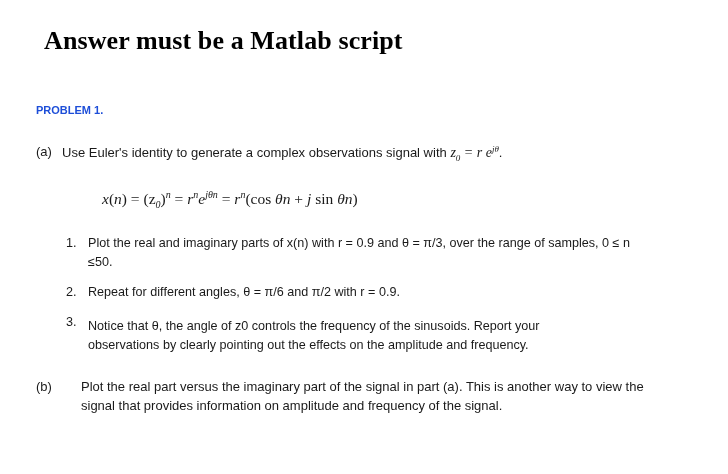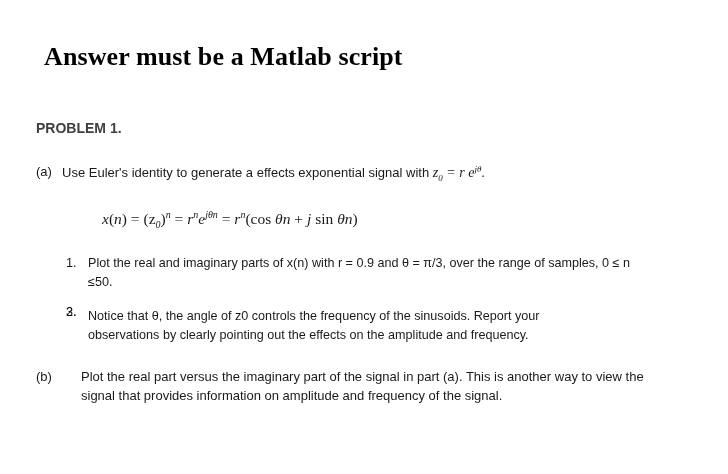--- a/index.html
+++ b/index.html
@@ -12,34 +12,34 @@
     height: 474px;
     font-family: "Liberation Sans", sans-serif;
     color: #1a1a1a;
     overflow: hidden;
   }
   .page {
     position: relative;
     width: 728px;
     height: 334px;
     box-sizing: border-box;
-    padding: 34px 36px 0 36px;
+    padding: 18px 36px 0 36px;
   }
   .doc-title {
     font-family: "Liberation Serif", serif;
     font-weight: bold;
     font-size: 26px;
     letter-spacing: 0.1px;
     color: #000;
     margin: 8px 0 0 8px;
   }
   .problem-heading {
-    font-size: 14px;
+    font-size: 11px;
     font-weight: bold;
-    color: #404040;
+    color: #1d4ed8;
     margin: 48px 0 0 0;
   }
   .part-block {
     margin-top: 26px;
     font-size: 13px;
     line-height: 1.5;
   }
   .part-row {
     display: flex;
     align-items: flex-start;
@@ -127,38 +127,39 @@
 <div class="page">
 
   <h1 class="doc-title">Answer must be a Matlab script</h1>
 
   <div class="problem-heading">PROBLEM 1.</div>
 
   <div class="part-block">
     <div class="part-row">
       <div class="part-label">(a)</div>
       <div class="part-text">
-        <span>Use Euler's identity to generate a effects exponential signal with</span>
+        <span>Use Euler's identity to generate a complex observations signal with</span>
         <span class="nowrap">
           <span class="mathit">z</span><span class="sub">0</span><span class="mathit"> = r e</span><span class="supsmall">jθ</span><span>.</span>
         </span>
       </div>
     </div>
 
     <div class="equation">
       <span>x</span><span class="up">(</span><span>n</span><span class="up">)</span><span class="up"> = </span><span class="up">(z</span><sub>0</sub><span class="up">)</span><sup>n</sup><span class="up"> = </span><span>r</span><sup>n</sup><span>e</span><sup>jθn</sup><span class="up"> = </span><span>r</span><sup>n</sup><span class="up">(cos </span><span>θn</span><span class="up"> + </span><span>j</span><span class="up"> sin </span><span>θn</span><span class="up">)</span>
     </div>
 
     <ol class="steps">
       <li>
         <span class="num">1.</span>
         <span>Plot the real and imaginary parts of x(n) with r = 0.9 and θ = π/3, over the range of samples, 0 ≤ n ≤50.</span>
       </li>
       <li>
         <span class="num">2.</span>
+        <span>Repeat for different angles, θ = π/6  and π/2  with r = 0.9.</span>
       </li>
       <li>
         <span class="num">3.</span>
       </li>
     </ol>
 
     <div class="notice">Notice that θ, the angle of z0 controls the frequency of the sinusoids. Report your observations by clearly pointing out the effects on the amplitude and frequency.</div>
   </div>
 
   <div class="partb">

